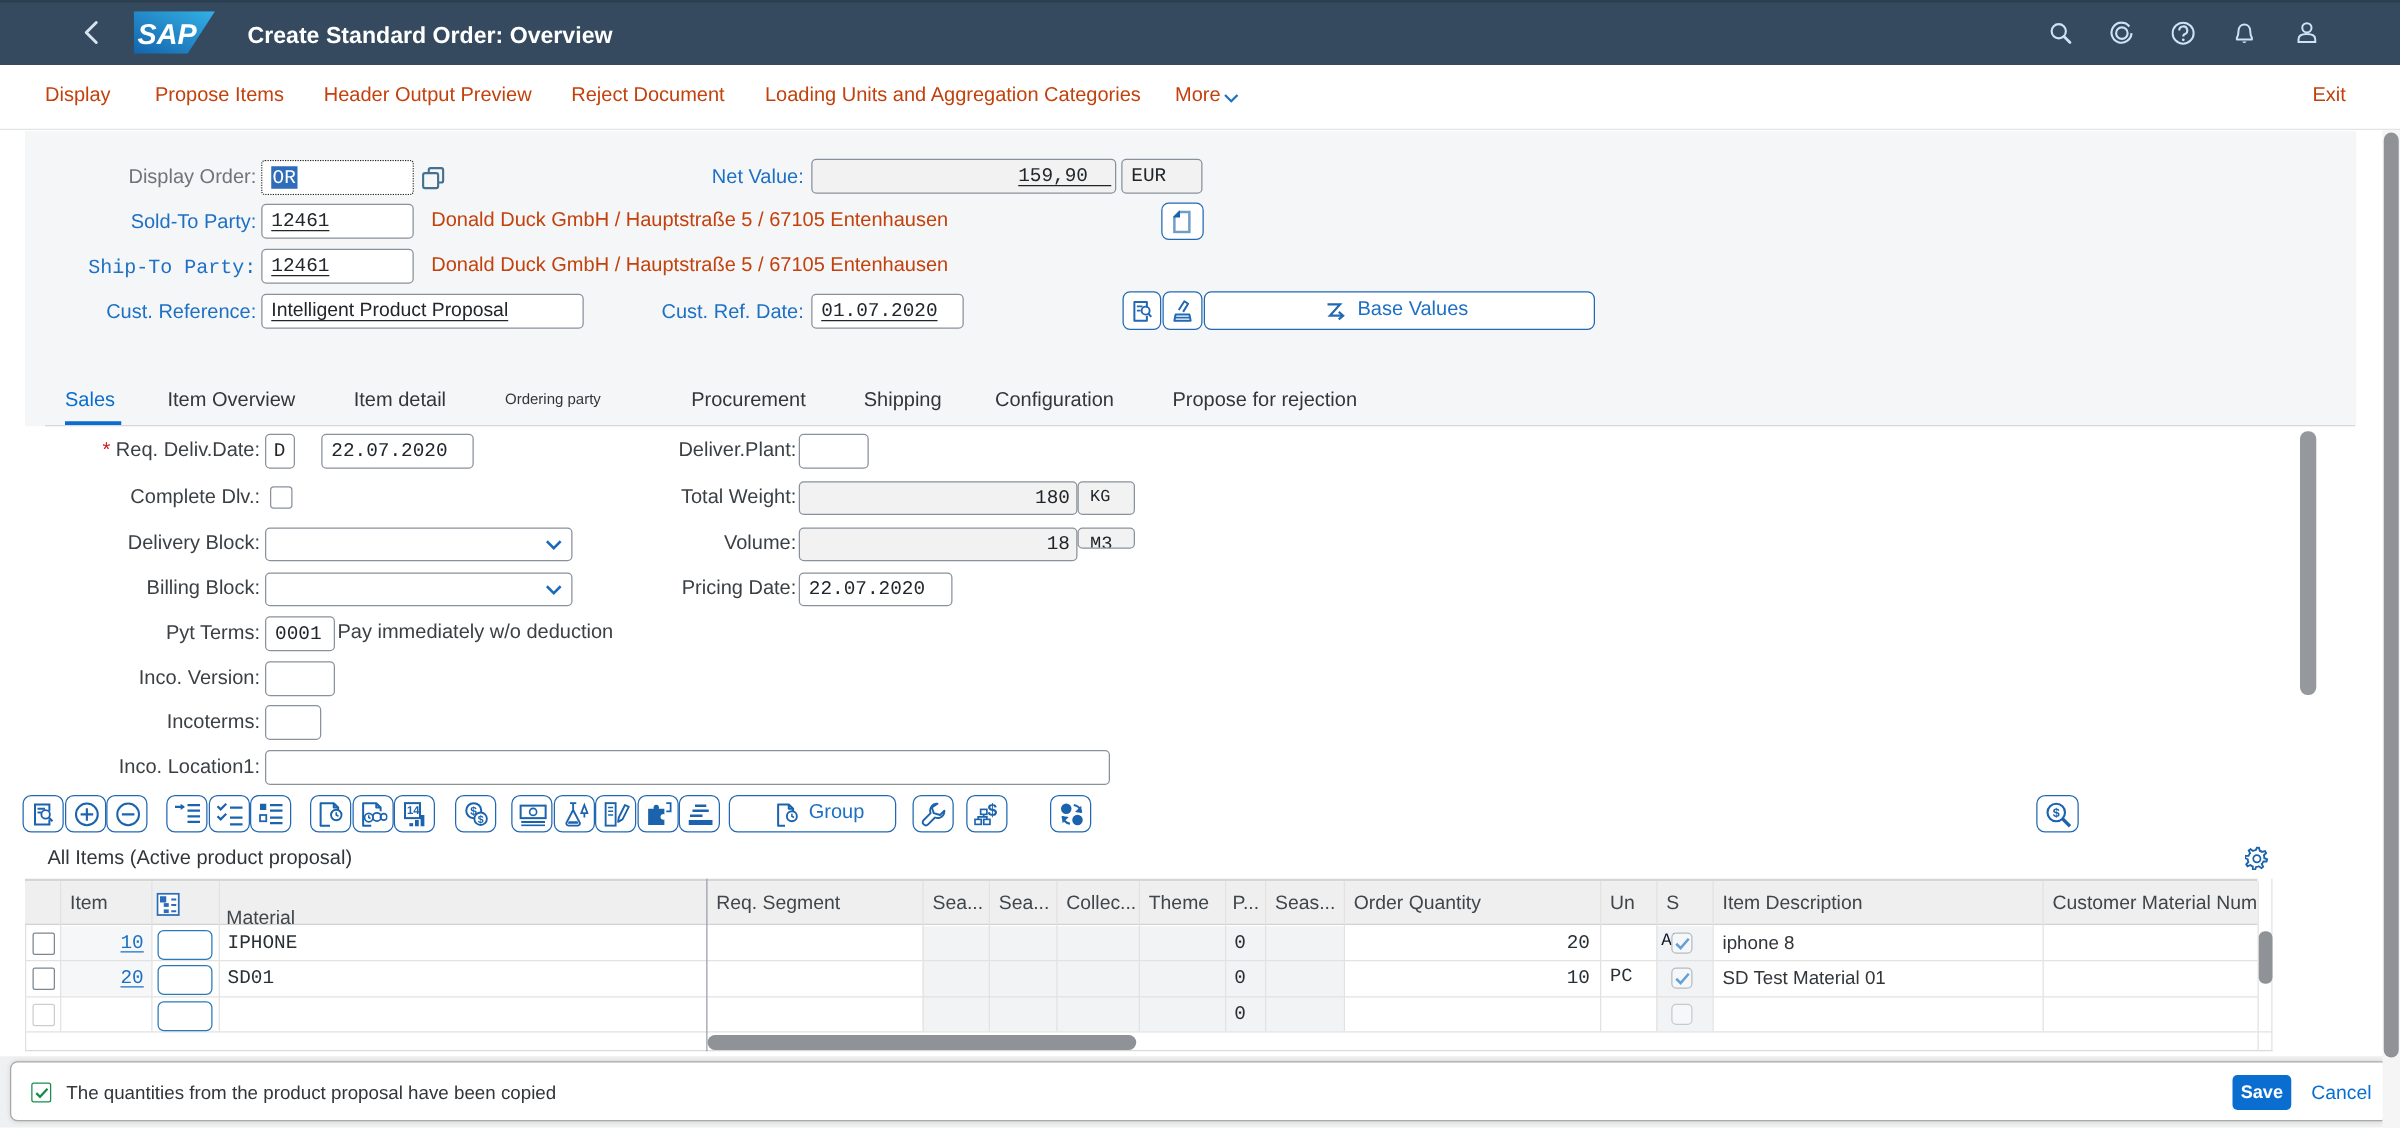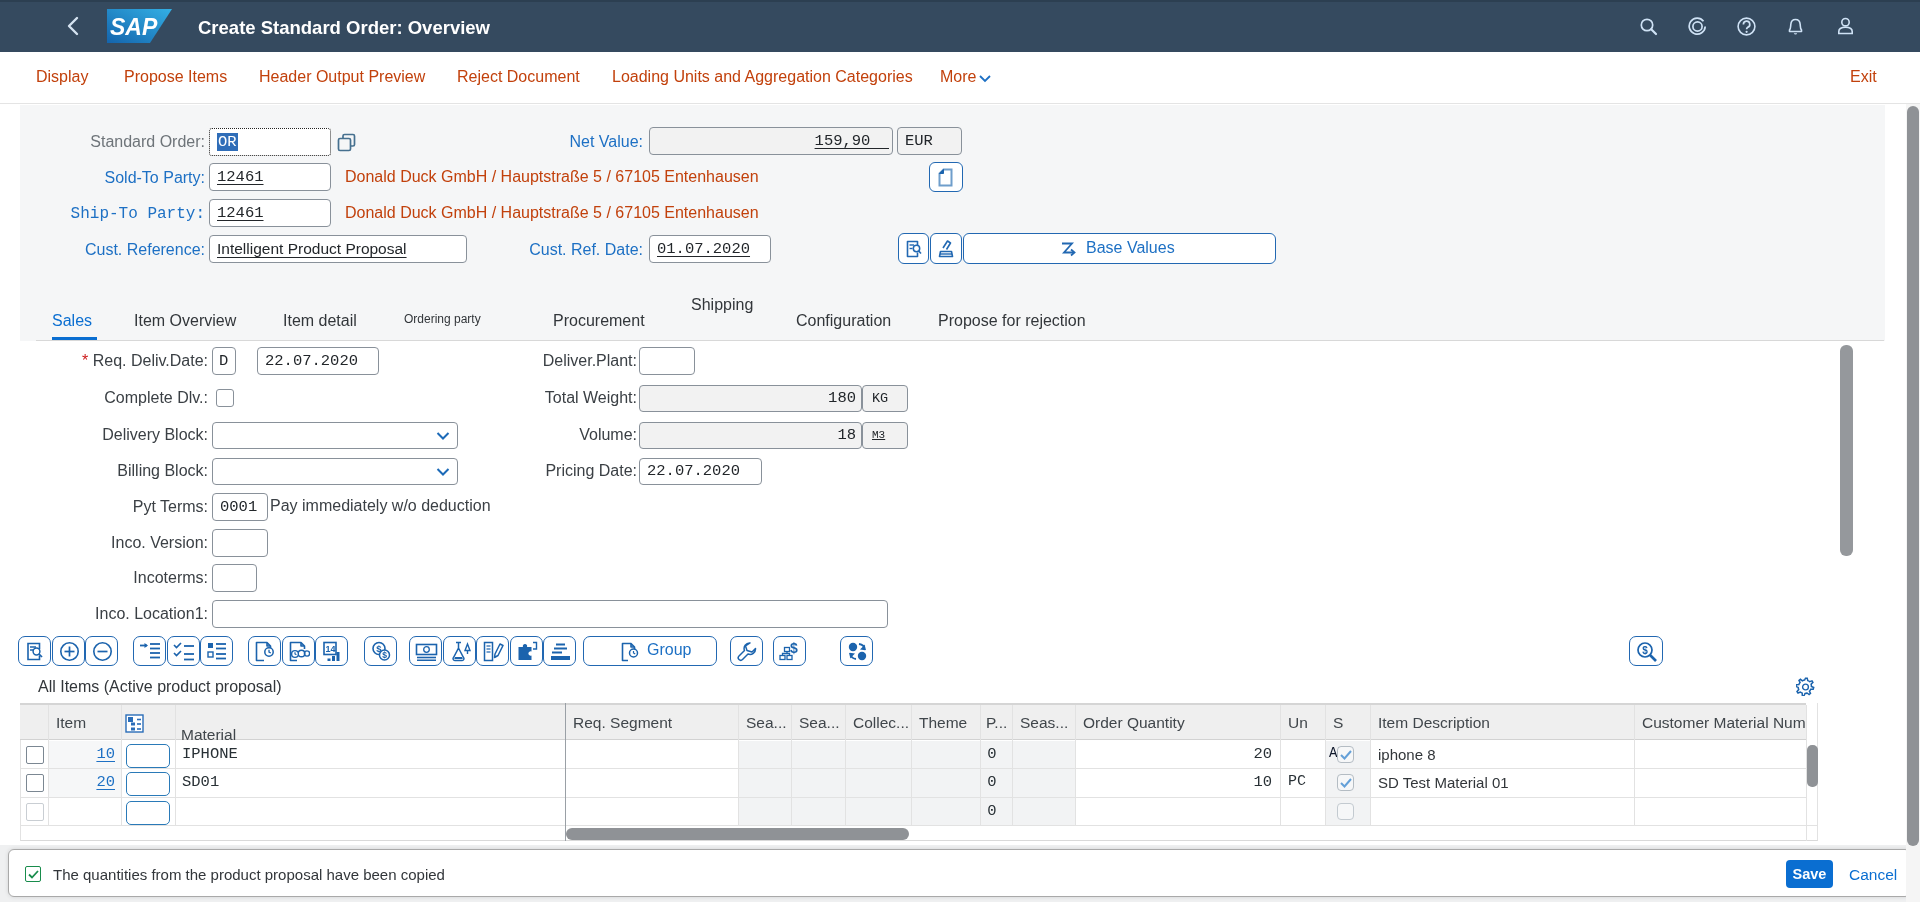--- a/index.html
+++ b/index.html
@@ -64,21 +64,21 @@
 <div class="abs link" style="left:457px;top:68px;">Reject Document</div>
 <div class="abs link" style="left:612px;top:68px;">Loading Units and Aggregation Categories</div>
 <div class="abs link" style="left:940px;top:68px;">More</div>
 <svg class="abs" style="left:978px;top:74px;" width="14" height="9" viewBox="0 0 14 9">
  <polyline points="2,2 7,7 12,2" fill="none" stroke="#1d70c4" stroke-width="1.8"></polyline>
 </svg>
 <div class="abs link" style="left:1850px;top:68px;">Exit</div>
 
 <div class="abs" style="left:20px;top:105px;width:1865px;height:236px;background:#f5f6f7;"></div>
 
-<div class="abs lbl" style="left:25px;top:132px;width:180px;color:#6e7479;">Standard Order:</div>
+<div class="abs lbl" style="left:25px;top:132px;width:180px;color:#6e7479;">Display Order:</div>
 <div class="abs" style="left:209px;top:128px;width:122px;height:28px;background:#fff;border:1.5px dotted #222;border-radius:3px;">
  <span class="mono" style="position:absolute;left:7px;top:4px;font-size:15.5px;background:#2f6db8;color:#fff;padding:0 1px;">OR</span>
 </div>
 <svg class="abs" style="left:337px;top:133px;" width="19" height="19" viewBox="0 0 19 19">
  <rect x="1.5" y="5.5" width="12" height="12" rx="1.5" fill="none" stroke="#46708f" stroke-width="1.7"></rect>
  <path d="M6 5.5 L6 3 A1.5 1.5 0 0 1 7.5 1.5 L16 1.5 A1.5 1.5 0 0 1 17.5 3 L17.5 11.5 A1.5 1.5 0 0 1 16 13 L13.5 13" fill="none" stroke="#46708f" stroke-width="1.7"></path>
 </svg>
 <div class="abs blbl" style="left:463px;top:132px;width:180px;">Net Value:</div>
 <div class="abs inp ro" style="left:649px;top:127px;width:244px;height:28px;text-align:right;padding:0 3px 0 0;"><span class="und">159,90&nbsp;&nbsp;</span></div>
 <div class="abs inp ro" style="left:897px;top:127px;width:65px;height:28px;">EUR</div>
@@ -125,21 +125,21 @@
  <span style="position:absolute;left:122px;top:5px;font-size:16px;color:#1d70c4;">Base Values</span>
 </div>
 
 <div class="abs" style="left:36px;top:340px;width:1848px;height:1px;background:#d8d8d8;"></div>
 <div class="abs" style="left:52px;top:312px;font-size:16px;color:#0a6ed1;">Sales</div>
 <div class="abs" style="left:52px;top:337px;width:45px;height:3px;background:#0a6ed1;"></div>
 <div class="abs" style="left:134px;top:312px;font-size:16px;color:#32363a;">Item Overview</div>
 <div class="abs" style="left:283px;top:312px;font-size:16px;color:#32363a;">Item detail</div>
 <div class="abs" style="left:404px;top:312px;font-size:12px;color:#32363a;">Ordering party</div>
 <div class="abs" style="left:553px;top:312px;font-size:16px;color:#32363a;">Procurement</div>
-<div class="abs" style="left:691px;top:296px;font-size:16px;color:#32363a;">Shipping</div>
+<div class="abs" style="left:691px;top:312px;font-size:16px;color:#32363a;">Shipping</div>
 <div class="abs" style="left:796px;top:312px;font-size:16px;color:#32363a;">Configuration</div>
 <div class="abs" style="left:938px;top:312px;font-size:16px;color:#32363a;">Propose for rejection</div>
 
 <div class="abs lbl" style="left:28px;top:351px;width:180px;"><span style="color:#cc1919;">*</span> Req. Deliv.Date:</div>
 <div class="abs inp" style="left:212px;top:347px;width:24px;height:28px;padding:0 0 0 6px;">D</div>
 <div class="abs inp" style="left:257px;top:347px;width:122px;height:28px;">22.07.2020</div>
 <div class="abs lbl" style="left:457px;top:351px;width:180px;">Deliver.Plant:</div>
 <div class="abs inp" style="left:639px;top:347px;width:56px;height:28px;"></div>
 
 <div class="abs lbl" style="left:28px;top:388px;width:180px;">Complete Dlv.:</div>
@@ -149,21 +149,21 @@
 <div class="abs inp ro" style="left:862px;top:385px;width:46px;height:27px;line-height:25px;font-size:13.5px;padding-left:9px;">KG</div>
 
 <div class="abs lbl" style="left:28px;top:425px;width:180px;">Delivery Block:</div>
 <div class="abs" style="left:212px;top:422px;width:246px;height:27px;background:#fff;border:1px solid #89919a;border-radius:4px;">
  <svg style="position:absolute;right:7px;top:8px;" width="14" height="10" viewBox="0 0 14 10">
       <polyline points="1.5,2 7,7.5 12.5,2" fill="none" stroke="#1c6ab8" stroke-width="2"></polyline>
     </svg>
 </div>
 <div class="abs lbl" style="left:457px;top:425px;width:180px;">Volume:</div>
 <div class="abs inp ro" style="left:639px;top:422px;width:223px;height:27px;text-align:right;padding:0 5px 0 0;line-height:25px;">18</div>
-<div class="abs inp ro" style="left:862px;top:422px;width:46px;height:27px;line-height:25px;font-size:11px;padding-left:9px;text-decoration:underline;">M3</div>
+<div class="abs inp ro" style="left:862px;top:422px;width:46px;height:17px;line-height:25px;font-size:15px;padding-left:9px;text-decoration:underline;">M3</div>
 
 <div class="abs lbl" style="left:28px;top:461px;width:180px;">Billing Block:</div>
 <div class="abs" style="left:212px;top:458px;width:246px;height:27px;background:#fff;border:1px solid #89919a;border-radius:4px;">
  <svg style="position:absolute;right:7px;top:8px;" width="14" height="10" viewBox="0 0 14 10">
       <polyline points="1.5,2 7,7.5 12.5,2" fill="none" stroke="#1c6ab8" stroke-width="2"></polyline>
     </svg>
 </div>
 <div class="abs lbl" style="left:457px;top:461px;width:180px;">Pricing Date:</div>
 <div class="abs inp" style="left:639px;top:458px;width:123px;height:27px;line-height:25px;">22.07.2020</div>
 

